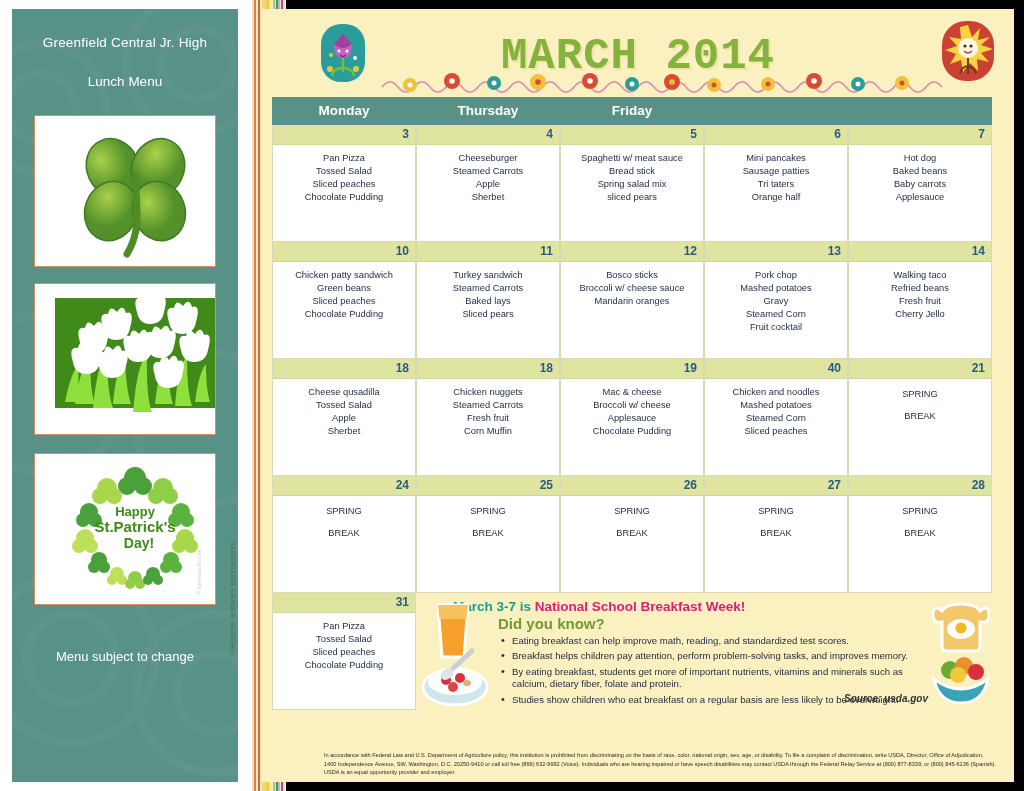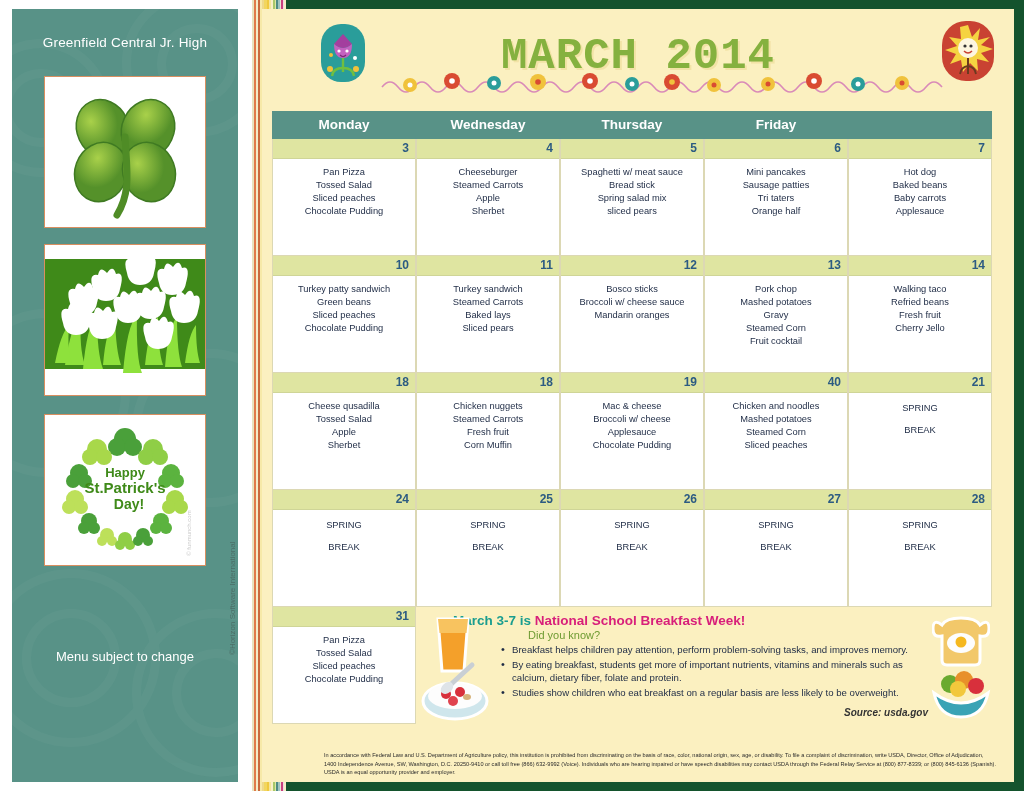--- a/index.html
+++ b/index.html
@@ -1,28 +1,28 @@
 <!DOCTYPE html>
 <html><head>
 <meta charset="utf-8">
 <style>
   html,body{margin:0;padding:0;background:#ffffff;}
   body{width:1024px;height:791px;font-family:"Liberation Sans",sans-serif;overflow:hidden;}
-  .page{position:relative;width:1024px;height:791px;background:#14532d;}
+  .page{position:relative;width:1024px;height:791px;background:#000000;}
 
   
   .sidebar{position:absolute;left:0;top:0;width:250px;height:791px;background:#ffffff;}
   .sidebar-inner{position:absolute;left:12px;top:9px;width:226px;height:773px;
     background:#589287;overflow:hidden;}
   .swirls{position:absolute;inset:0;opacity:.55;}
   .swirl{position:absolute;border-radius:50%;border:9px solid #62998e;}
   .sb-title{position:relative;color:#ffffff;font-size:13.5px;text-align:center;
     margin-top:26px;letter-spacing:.2px;}
   .sb-title2{position:relative;color:#ffffff;font-size:13.5px;text-align:center;margin-top:24px;}
-  .sb-img{position:relative;margin:0 auto;width:160px;background:#fff;border:1px solid #d98f60;}
+  .sb-img{position:relative;margin:0 auto;width:160px;background:#fff;border:1px solid #d98f60;padding-left:20px;}
   .sb-img.i1{margin-top:26px;height:150px;}
   .sb-img.i2{margin-top:16px;height:150px;}
   .sb-img.i3{margin-top:18px;height:150px;}
   .sb-foot{position:absolute;left:0;right:0;top:640px;text-align:center;color:#fff;font-size:13px;}
   .sb-foot2{position:absolute;left:0;right:0;top:669px;text-align:center;color:#fff;font-size:13px;}
   .vert-copy{position:absolute;left:228px;top:655px;width:130px;
     color:#4c6f68;font-size:8px;transform:rotate(-90deg);transform-origin:0 0;white-space:nowrap;}
 
   
   .imgbox{width:100%;height:100%;display:block;}
@@ -35,39 +35,39 @@
   .cal{position:absolute;left:262px;top:9px;width:752px;height:773px;background:#fbf0c0;}
   .header{position:relative;height:96px;}
   .month-title{position:absolute;left:0;right:0;top:22px;text-align:center;
     font-family:Liberation Mono, monospace;font-weight:bold;font-size:44px;color:#85b13f;
     letter-spacing:1px;text-shadow:2px 2px 0 #f2e3a6;}
   .deco-left{position:absolute;left:55px;top:13px;width:52px;height:62px;}
   .deco-right{position:absolute;right:18px;top:10px;width:56px;height:68px;}
   .swirlbar{position:absolute;left:0;right:0;top:60px;height:26px;}
 
   
-  .grid{position:absolute;left:10px;top:102px;width:720px;}
+  .grid{position:absolute;left:10px;top:88px;width:720px;}
   .dow{display:grid;grid-template-columns:repeat(5,1fr);background:#589287;}
   .dow div{color:#fff;font-weight:bold;font-size:13.5px;text-align:center;padding:6px 0 7px;}
   .week{display:grid;grid-template-columns:repeat(5,1fr);}
   .cell{border:1px solid #dcd8b4;border-top:none;background:#fff;height:117px;position:relative;
     box-sizing:border-box;}
   .cell .num{background:#dfe5a1;color:#2c5b82;font-weight:bold;font-size:12px;
     text-align:right;padding:2px 6px 3px 0;border-bottom:1px solid #cfd597;}
   .cell .items{padding:7px 4px 0;text-align:center;font-size:9.3px;color:#1d2a44;line-height:13px;}
   .cell .items div{white-space:nowrap;}
   .cell .brk{padding-top:10px;text-align:center;font-size:9.3px;color:#1d2a44;}
   .cell .brk div{margin-bottom:12px;}
 
   
   .lastrow{display:grid;grid-template-columns:1fr 4fr;}
   .promo{position:relative;background:#fbf0c0;padding:6px 0 0 4px;}
   .promo-title{font-size:13.5px;font-weight:bold;color:#1a9d8f;margin-left:33px;}
   .promo-title em{font-style:normal;color:#d81f7a;}
-  .promo-sub{font-size:11px;font-weight:normal;color:#6f9b32;margin-left:108px;margin-top:1px;}
+  .promo-sub{font-size:15px;font-weight:bold;color:#6f9b32;margin-left:78px;margin-top:1px;}
   .promo ul{margin:3px 0 0 78px;padding:0 58px 0 14px;list-style:none;}
   .promo li{position:relative;font-size:9.6px;color:#1d2a44;line-height:12.4px;margin-bottom:3px;}
   .promo li:before{content:"•";position:absolute;left:-11px;top:-1px;font-size:11px;}
   .promo .source{position:absolute;right:64px;bottom:6px;font-size:10px;font-style:italic;
     font-weight:bold;color:#333;}
   .juice{position:absolute;left:4px;top:6px;width:70px;height:112px;}
   .toast{position:absolute;right:2px;top:8px;width:58px;height:52px;}
   .fruitbowl{position:absolute;right:0px;top:60px;width:62px;height:52px;}
 
   
@@ -89,20 +89,21 @@
         <div class="swirl" style="left:145px;top:15px;width:62px;height:62px;"></div>
         <div class="swirl" style="left:-50px;top:300px;width:150px;height:150px;"></div>
         <div class="swirl" style="left:120px;top:340px;width:140px;height:140px;"></div>
         <div class="swirl" style="left:-30px;top:560px;width:160px;height:160px;"></div>
         <div class="swirl" style="left:10px;top:600px;width:80px;height:80px;"></div>
         <div class="swirl" style="left:120px;top:600px;width:150px;height:150px;"></div>
         <div class="swirl" style="left:160px;top:640px;width:70px;height:70px;"></div>
       </div>
 
       <div class="sb-title">Greenfield Central Jr. High</div>
+      <div class="sb-title2">Lunch Menu</div>
 
       <div class="sb-img i1">
         <svg class="imgbox" viewBox="0 0 160 150">
           <defs>
             <radialGradient id="lg" cx="35%" cy="30%">
               <stop offset="0%" stop-color="#a9d14a"></stop>
                 <stop offset="100%" stop-color="#55912a"></stop>
             </radialGradient>
           </defs>
           <ellipse cx="58" cy="52" rx="26" ry="30" fill="url(#lg)" transform="rotate(-25 58 52)" stroke="#3f7a22" stroke-width="1.5"></ellipse>
@@ -312,21 +313,20 @@
             <circle cx="640" cy="14" r="7" fill="#f0c23c"></circle>
               <circle cx="640" cy="14" r="2.5" fill="#d94b32"></circle>
           </g>
         </svg>
       </div>
     </div>
 
     <div class="grid">
       <div class="dow" id="dow">
           <div>Monday</div>
-          <div>Wednesday</div>
           <div>Thursday</div>
           <div>Friday</div>
         </div>
       <div id="weeks">
           <div class="week">
             <div class="cell">
               <div class="num">3</div>
               <div class="items">
                 <div>Pan Pizza</div>
                 <div>Tossed Salad</div>
@@ -368,21 +368,21 @@
                 <div>Baked beans</div>
                 <div>Baby carrots</div>
                 <div>Applesauce</div>
               </div>
             </div>
           </div>
           <div class="week">
             <div class="cell">
               <div class="num">10</div>
               <div class="items">
-                <div>Turkey patty sandwich</div>
+                <div>Chicken patty sandwich</div>
                 <div>Green beans</div>
                 <div>Sliced peaches</div>
                 <div>Chocolate Pudding</div>
               </div>
             </div>
             <div class="cell">
               <div class="num">11</div>
               <div class="items">
                 <div>Turkey sandwich</div>
                 <div>Steamed Carrots</div>
@@ -527,20 +527,21 @@
               <path d="M28 74 L52 52" stroke="#c9cfd4" stroke-width="5" stroke-linecap="round"></path>
               <ellipse cx="27" cy="75" rx="7" ry="5" fill="#dfe4e8" transform="rotate(-40 27 75)"></ellipse>
             </svg>
           </div>
 
           <div class="promo-title">
             <span>March 3-7 is </span><em>National School Breakfast Week!</em>
           </div>
           <div class="promo-sub">Did you know?</div>
           <ul id="promo-list">
+              <li>Eating breakfast can help improve math, reading, and standardized test scores.</li>
               <li>Breakfast helps children pay attention, perform problem-solving tasks, and improves memory.</li>
               <li>By eating breakfast, students get more of important nutrients, vitamins and minerals such as calcium, dietary fiber, folate and protein.</li>
               <li>Studies show children who eat breakfast on a regular basis are less likely to be overweight.</li>
             </ul>
           <div class="source">Source: usda.gov</div>
 
           <div class="toast">
             <svg viewBox="0 0 58 52" width="58" height="52">
               <path d="M10 10 q-9-7-9 4 q0 9 9 7 v24 q0 5 5 5 h28 q5 0 5-5 v-24 q9 2 9-7 q0-11-9-4
                        q-4-7-19-7 q-15 0-19 7z" fill="#f2c86a" stroke="#fff" stroke-width="3"></path>

